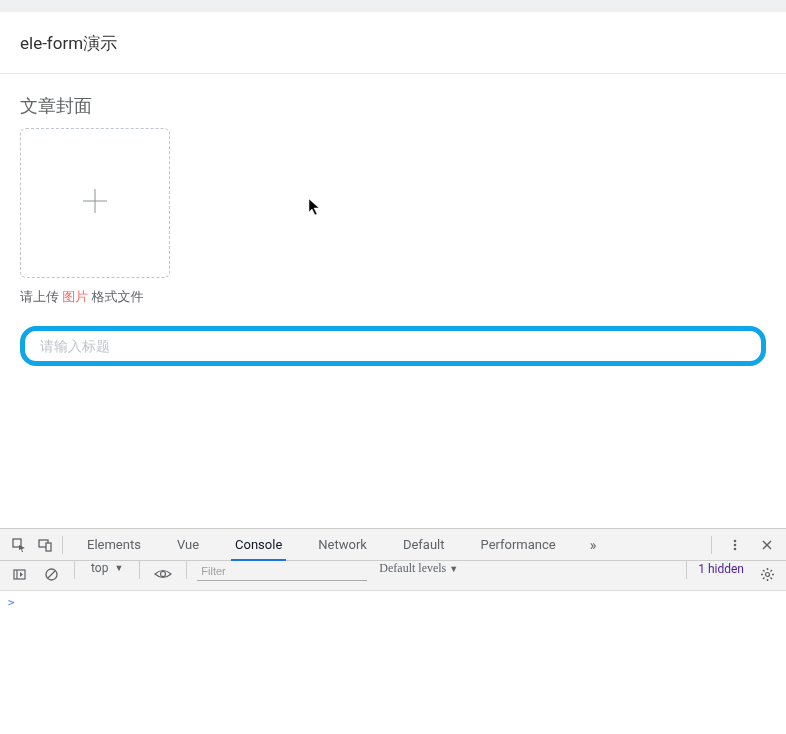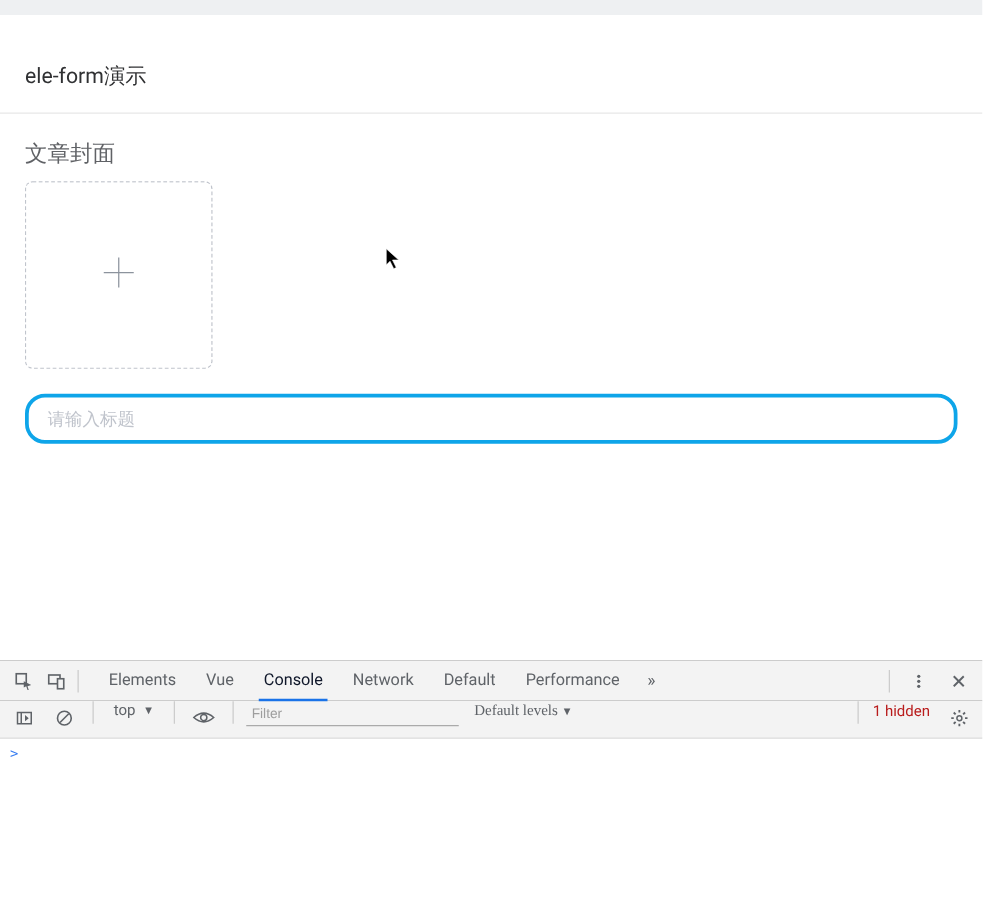--- a/index.html
+++ b/index.html
@@ -13,21 +13,21 @@
       width: 786px;
       height: 734px;
       overflow: hidden;
       position: relative;
     }
     .top-bar {
       height: 12px;
       background: #eef0f2;
     }
     .page-header {
-      padding: 37px 20px 18px;
+      padding: 20px 20px 18px;
       border-bottom: 1px solid #e8e8e8;
     }
     .page-title {
       font-size: 17px;
       color: #303133;
       font-weight: 400;
     }
     .form-body {
       padding: 20px 20px 0;
     }
@@ -67,21 +67,21 @@
       font-size: 13px;
       color: #606266;
       margin-top: 10px;
     }
     .upload-tip-highlight {
       color: #f56c6c;
     }
     .text-input {
       width: 100%;
       height: 40px;
-      border: 3px solid #0ea5e9;
+      border: 5px solid #0ea5e9;
       border-radius: 16px;
       padding: 0 15px;
       font-size: 14px;
       color: #606266;
       outline: none;
     }
     .text-input::placeholder {
       color: #c0c4cc;
     }
     .cursor-arrow {
@@ -115,21 +115,21 @@
       display: flex;
       align-items: center;
       justify-content: center;
       cursor: pointer;
       color: #5f6368;
     }
     .dt-tabs {
       display: flex;
       align-items: center;
       margin-left: 8px;
-      gap: 0;
+      gap: 12px;
     }
     .dt-tab {
       padding: 0 12px;
       height: 32px;
       display: flex;
       align-items: center;
       font-size: 13px;
       color: #5f6368;
       cursor: pointer;
       position: relative;
@@ -203,21 +203,21 @@
     .dt-levels {
       font-size: 12px;
       color: #5f6368;
       padding: 0 6px;
       cursor: pointer;
       font-family: Liberation Serif, serif;
     }
     .dt-hidden {
       margin-left: auto;
       font-size: 12px;
-      color: #b91c1c;
+      color: #4c1d95;
       padding: 0 4px;
     }
     .devtools-content {
       padding: 4px 8px;
     }
     .console-prompt {
       color: #367cf1;
       font-family: Menlo, monospace;
       font-size: 11px;
     }
@@ -240,20 +240,23 @@
 
   <div class="form-item">
     <label class="form-label">文章封面</label>
     <div class="upload-box">
       <span>
         <svg viewBox="0 0 28 28">
           <line class="plus-line" x1="14" y1="2" x2="14" y2="26"></line>
           <line class="plus-line" x1="2" y1="14" x2="26" y2="14"></line>
         </svg>
       </span>
+    </div>
+    <div class="upload-tip">
+      <span>请上传 </span><span class="upload-tip-highlight">图片</span><span> 格式文件</span>
     </div>
   </div>
 
   <div class="form-item">
     <input type="text" class="text-input" placeholder="请输入标题" style="">
   </div>
 
 
 </div>
 

